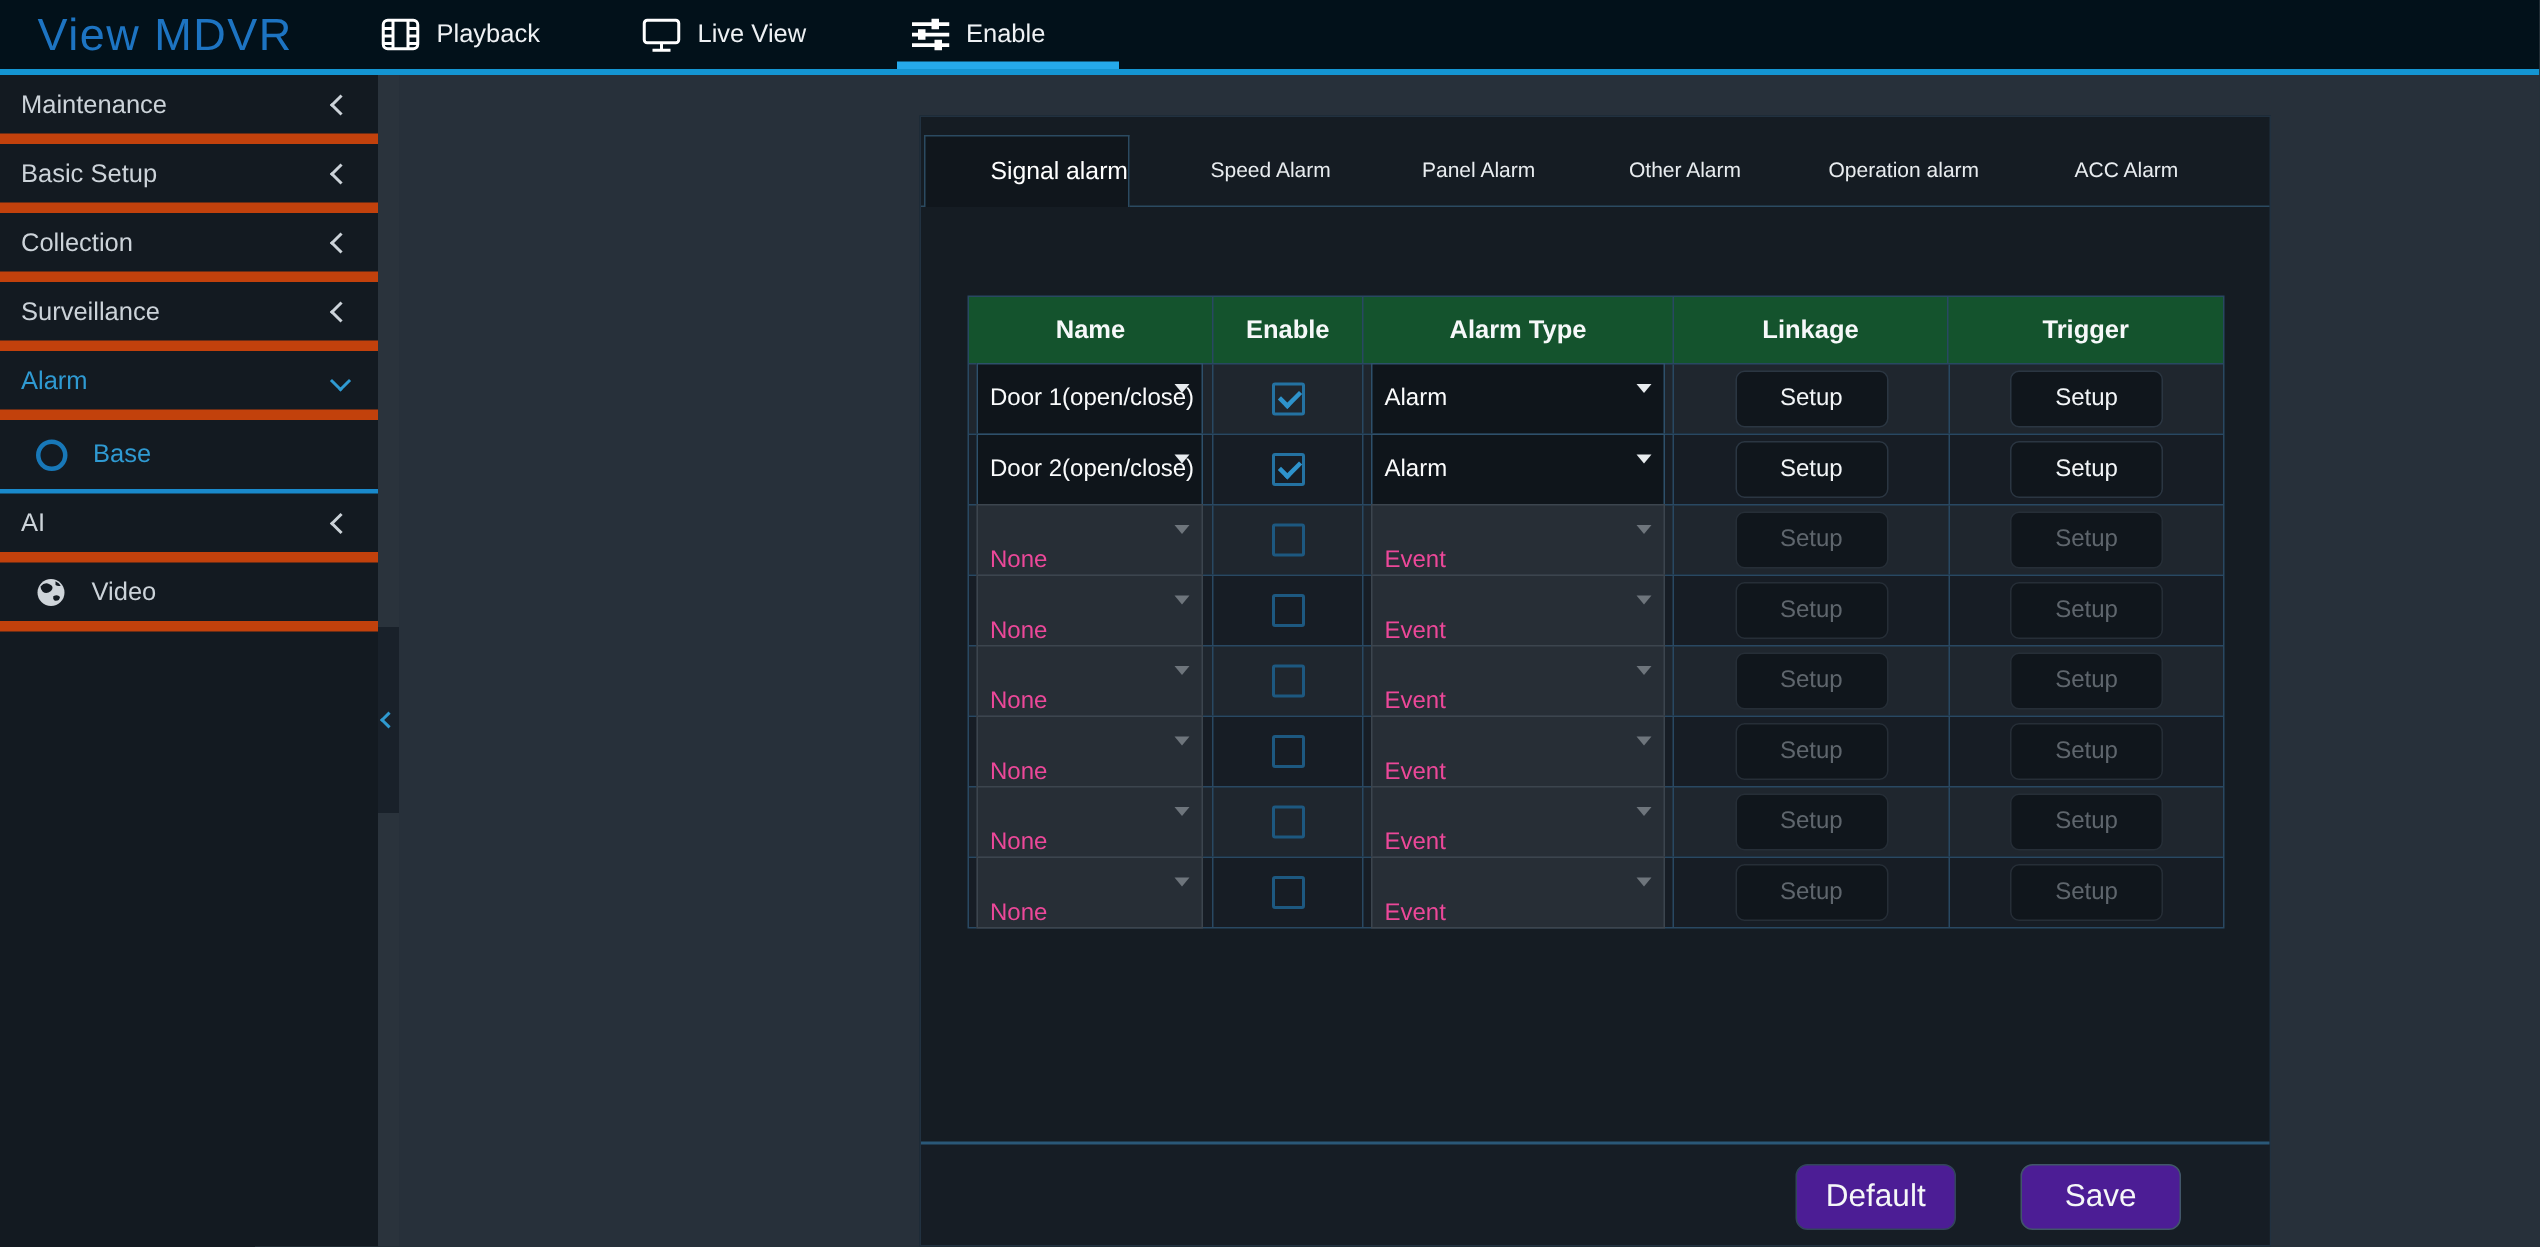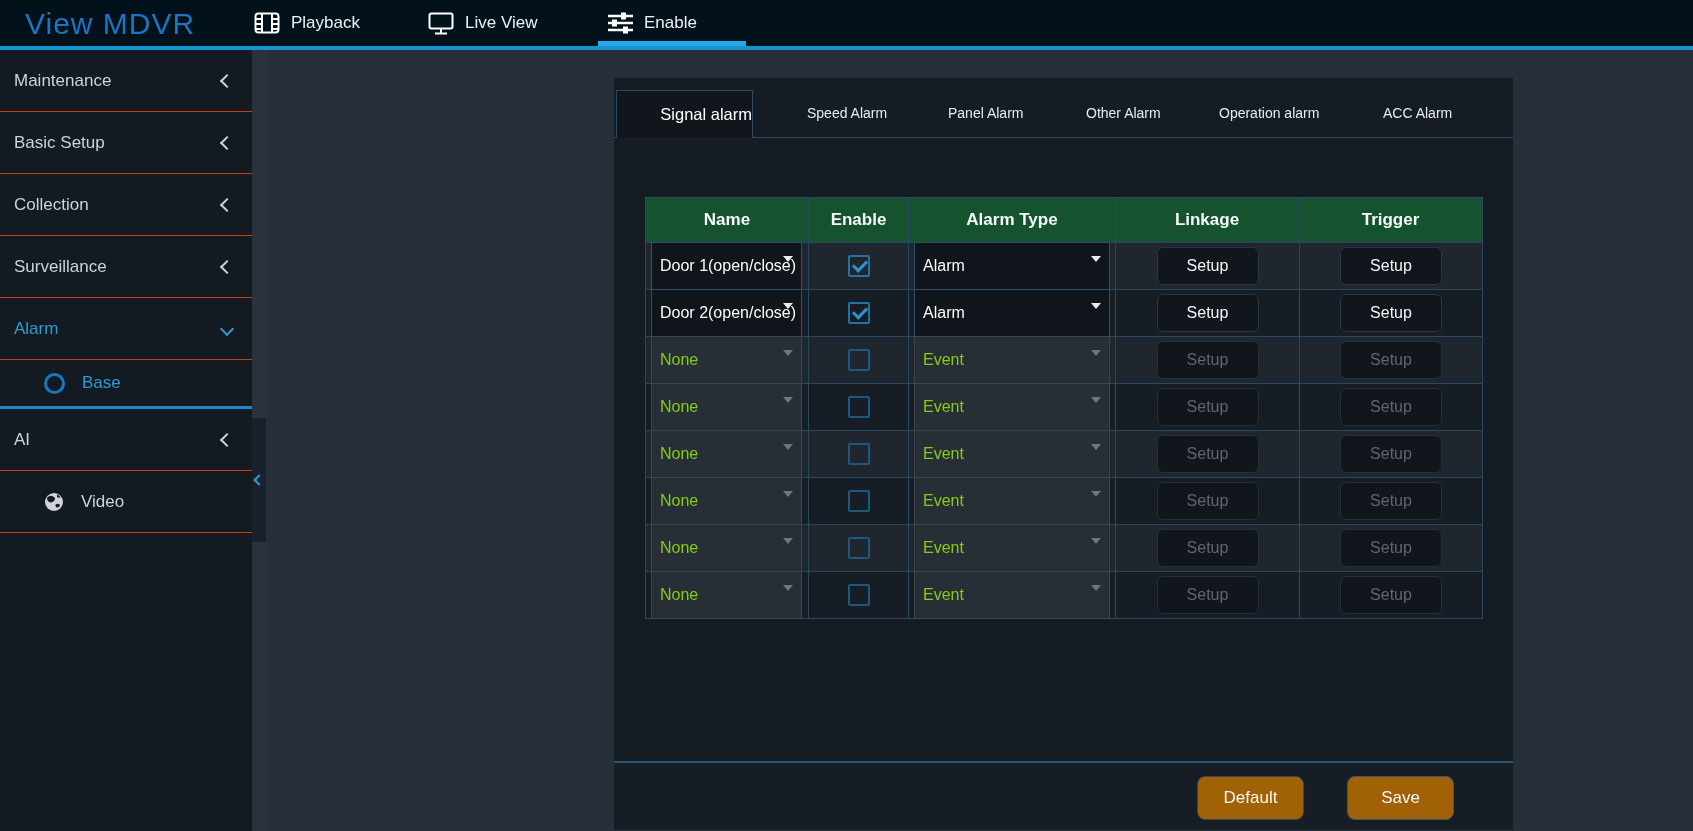--- a/index.html
+++ b/index.html
@@ -11,29 +11,29 @@
   .logo{position:absolute;left:25px;top:0;height:46px;line-height:48px;
         font-size:30px;color:#1d74c2;letter-spacing:1px;}
   .nav-item{position:absolute;top:0;height:46px;display:flex;align-items:center;gap:11px;
             color:#eef1f4;font-size:17px;cursor:default;}
   .nav-playback{left:254px;} .nav-liveview{left:428px;} .nav-config{left:608px;}
   .config-underline{position:absolute;left:598px;top:41px;width:148px;height:5px;background:#25a9ea;}
   .topbar-line{position:absolute;left:0;top:46px;width:1693px;height:4px;background:#1495d2;}
 
   
   .sidebar{position:absolute;left:0;top:50px;width:252px;height:781px;background:#131a21;}
-  .side-item{position:relative;height:62px;border-bottom:1px solid #c2410c;
+  .side-item{position:relative;height:46px;border-bottom:7px solid #c2410c;
              display:flex;align-items:center;padding-left:14px;
              color:#ccd3d9;font-size:17px;box-sizing:border-box;}
   .side-item .chev{position:absolute;right:20px;}
   .chev{display:inline-block;width:8px;height:8px;border:solid #ccd3d9;border-width:0 2px 2px 0;}
   .chev-left{transform:rotate(135deg);}
   .chev-down{transform:rotate(45deg);border-color:#2f9ad2;}
   .side-item.blue{color:#2f9ad2;}
-  .sub-item{padding-left:44px;gap:17px;}
+  .sub-item{padding-left:24px;gap:17px;}
   .sub-item.active{border-bottom:3px solid #1989cb;height:49px;}
   .ring-icon{width:15px;height:15px;border:3px solid #1878b8;border-radius:50%;}
 
   
   .collapse-strip{position:absolute;left:252px;top:50px;width:14px;height:781px;background:#2a333c;}
   .collapse-handle{position:absolute;left:0;top:368px;width:14px;height:124px;background:#19212a;
                    display:flex;align-items:center;justify-content:center;}
   .collapse-handle .chev{width:6px;height:6px;border-color:#2f9ad0;border-width:0 2px 2px 0;
                          transform:rotate(135deg);}
 
@@ -62,40 +62,40 @@
   .c-enable{width:100px;} .c-type{width:207px;} .c-trigger{width:184px;} .c-linkage{width:183px;}
   .header .tcell{font-weight:bold;font-size:17px;color:#f6f8f9;justify-content:center;padding-left:0;}
 
   .dd{position:relative;height:48px;box-sizing:border-box;display:flex;align-items:center;
       padding-left:8px;overflow:hidden;white-space:nowrap;font-size:16px;}
   .dd .arr{position:absolute;right:8px;top:13px;width:0;height:0;
            border-left:5px solid transparent;border-right:5px solid transparent;
            border-top:6px solid #e8ecef;}
   .dd-name{width:151px;} .dd-type{width:196px;}
   .dd.on{background:#0f151b;border:1px solid #2e506b;color:#fafbfc;}
-  .dd.off{background:#272e36;border:1px solid #3c454e;color:#84cc16;}
+  .dd.off{background:#272e36;border:1px solid #3c454e;color:#ec4899;align-items:flex-end;}
   .dd.off .arr{border-top-color:#6e757c;}
 
   .cb{width:22px;height:22px;box-sizing:border-box;border-radius:2px;position:relative;}
   .cb.on{border:2px solid #2472a2;}
   .cb.on::after{content:"";position:absolute;left:3px;top:3px;width:11px;height:6px;
                 border-left:3px solid #2e93cc;border-bottom:3px solid #2e93cc;
                 transform:rotate(-45deg);}
   .cb.off{border:2px solid #1d5880;}
 
   .setup{width:100px;height:36px;border-radius:6px;background:#10161c;
          display:flex;align-items:center;justify-content:center;font-size:16px;}
   .setup.on{border:1px solid #2b3642;color:#f2f5f7;}
   .setup.off{border:1px solid #262e37;color:#5f666d;}
 
   
   .footer{position:absolute;left:0;bottom:0;width:100%;height:69px;background:#161d25;
           border-top:2px solid #2a5878;box-sizing:border-box;}
-  .fbtn{position:absolute;top:13px;width:105px;height:42px;border-radius:8px;background:#a16207;
-        color:#f5f7f8;font-size:17px;display:flex;align-items:center;justify-content:center;}
+  .fbtn{position:absolute;top:13px;width:105px;height:42px;border-radius:8px;background:#4c1d95;
+        color:#f5f7f8;font-size:21px;display:flex;align-items:center;justify-content:center;}
   .btn-default{left:583px;border:1px solid #32455a;}
   .btn-save{left:733px;border:1px solid #415669;}
 
   svg{display:block;}
 </style>
 </head>
 <body>
 
 <div class="screen">
 

